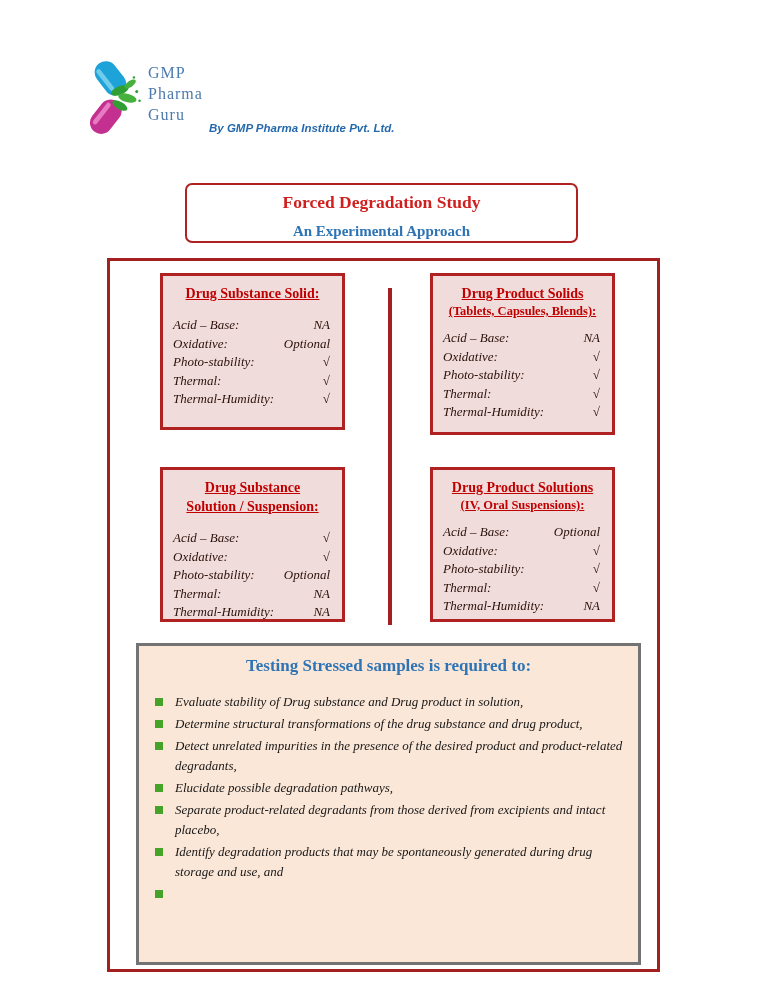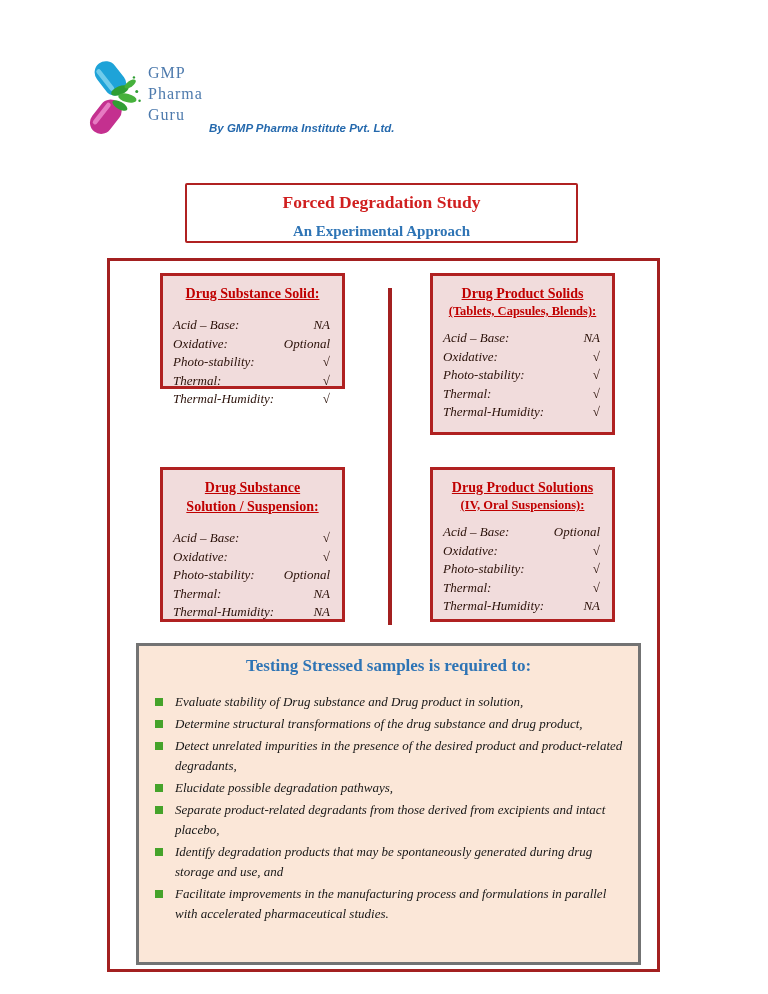--- a/index.html
+++ b/index.html
@@ -11,36 +11,36 @@
   
   .logo-capsule { position:absolute; left:88px; top:58px; width:60px; height:80px; }
   .logo-text { position:absolute; left:148px; top:62px; color:#4d7aad;
     font-size:16px; line-height:21px; letter-spacing:1px; }
   .byline { position:absolute; left:209px; top:122px;
     font-family:"Liberation Sans","DejaVu Sans",sans-serif;
     font-style:italic; font-weight:bold; font-size:11.5px; color:#2569ad; }
 
   
   .title-box { position:absolute; left:185px; top:183px; width:393px; height:60px;
-    border:2.5px solid #b02121; border-radius:2px; background:#ffffff;
+    border:2.5px solid #b02121; border-radius:7px; background:#ffffff;
     text-align:center; box-sizing:border-box; }
   .title-main { margin-top:7px; font-size:17.5px; font-weight:bold; color:#d01f1f; }
   .title-sub { margin-top:10px; font-size:15px; font-weight:bold; color:#2e74b5; }
 
   
   .outer { position:absolute; left:107px; top:258px; width:553px; height:714px;
     border:3px solid #a32020; background:#ffffff; box-sizing:border-box; }
 
   .divider { position:absolute; left:278px; top:27px; width:3.5px; height:337px;
     background:#a32020; }
 
   
   .fd-box { position:absolute; width:185px; box-sizing:border-box;
     border:3px solid #b02121; background:#f1dcdc; padding:8px 10px 0 10px; }
-  .fd-box.b0 { left:50px;  top:12px;  height:116px; }
+  .fd-box.b0 { left:50px;  top:12px;  height:157px; }
   .fd-box.b1 { left:320px; top:12px;  height:162px; }
   .fd-box.b2 { left:50px;  top:206px; height:155px; }
   .fd-box.b3 { left:320px; top:206px; height:155px; }
   .fd-box-heading { text-align:center; }
   .fd-heading-line { color:#c00000; font-weight:bold; font-size:14px;
     line-height:19px; text-decoration:underline; }
   .fd-heading-line.small { font-size:12.5px; line-height:17px; }
   .fd-box-rows { margin-top:13px; }
   .fd-box.b1 .fd-box-rows, .fd-box.b3 .fd-box-rows { margin-top:9px; }
   .fd-row { display:flex; justify-content:space-between; align-items:baseline;
@@ -216,18 +216,18 @@
 
     <div class="testing-box">
       <div class="testing-heading">Testing Stressed samples is required to:</div>
       <ul class="bullets">
           <li><span class="bullet-sq"></span><span class="bullet-text">Evaluate stability of Drug substance and Drug product in solution,</span></li>
           <li><span class="bullet-sq"></span><span class="bullet-text">Determine structural transformations of the drug substance and drug product,</span></li>
           <li><span class="bullet-sq"></span><span class="bullet-text">Detect unrelated impurities in the presence of the desired product and product-related degradants,</span></li>
           <li><span class="bullet-sq"></span><span class="bullet-text">Elucidate possible degradation pathways,</span></li>
           <li><span class="bullet-sq"></span><span class="bullet-text">Separate product-related degradants from those derived from excipients and intact placebo,</span></li>
           <li><span class="bullet-sq"></span><span class="bullet-text">Identify degradation products that may be spontaneously generated during drug storage and use, and</span></li>
-          <li><span class="bullet-sq"></span><span class="bullet-text">Facilitate improvements in the manufacturing process and formulations in parallel with accelerated pharmaceutical studies.</span></li>
+          <li><span class="bullet-sq"></span></li>
         </ul>
     </div>
 
   </div>
 </div>
 
 </body></html>

